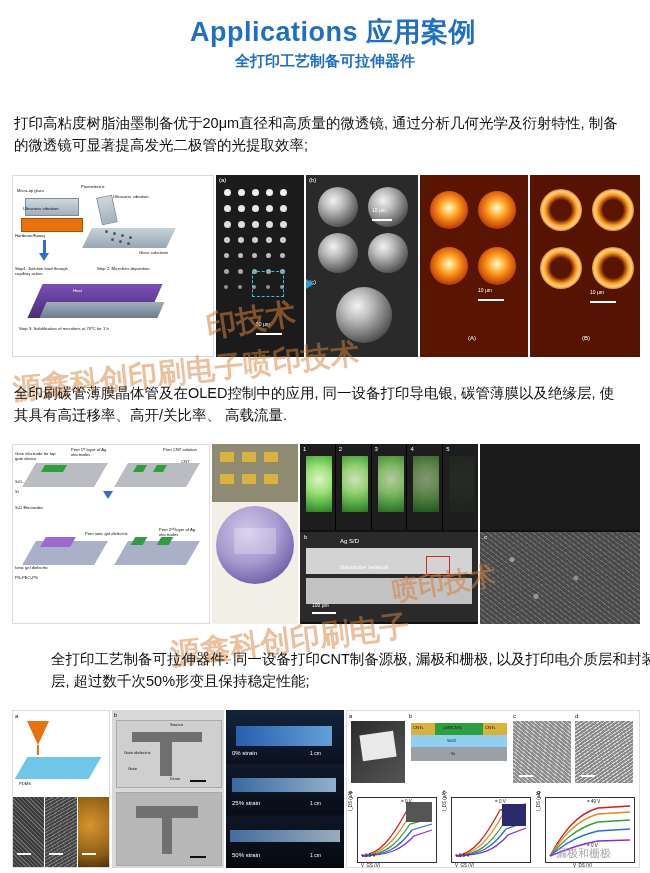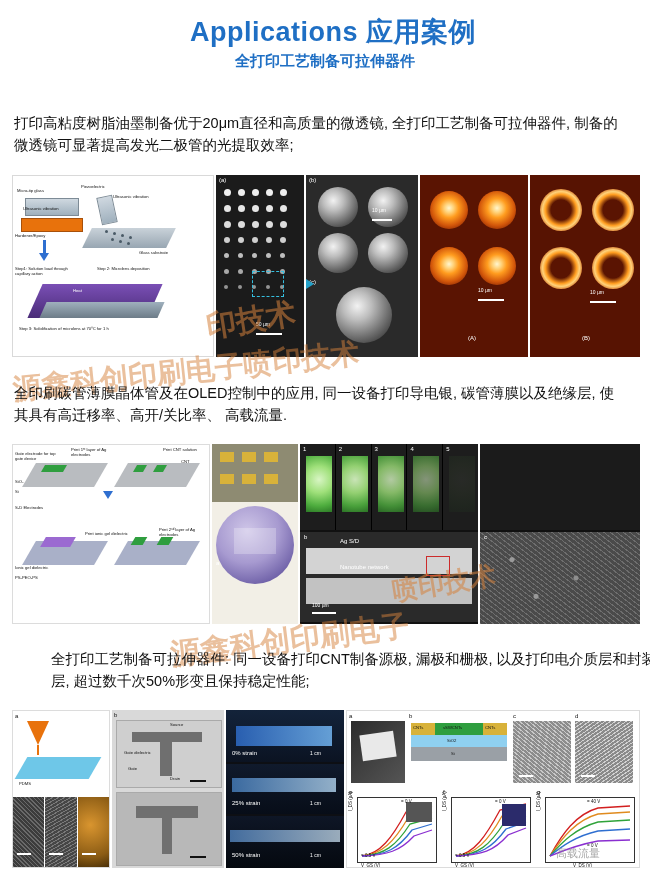--- a/index.html
+++ b/index.html
@@ -79,21 +79,21 @@
   .wm5{left:556px;top:846px;font-size:11px;transform:none;color:rgba(150,150,150,.85);font-family:"Liberation Sans",sans-serif;font-weight:normal;}
 </style>
 </head>
 <body>
 
 <div class="page">
 
   <div class="title">Applications 应用案例</div>
   <div class="subtitle">全打印工艺制备可拉伸器件</div>
 
-  <div class="para p1">打印高粘度树脂油墨制备优于20μm直径和高质量的微透镜, 全打印工艺制备可拉伸器件, 制备的微透镜可显著提高发光二极管的光提取效率;</div>
+  <div class="para p1">打印高粘度树脂油墨制备优于20μm直径和高质量的微透镜, 通过分析几何光学及衍射特性, 制备的微透镜可显著提高发光二极管的光提取效率;</div>
 
   <div class="figband fig1">
     <div class="row">
 
       <div class="cell f1a">
 
         <div class="grayglass" style="left:12px;top:22px;width:52px;height:16px;"></div>
         <div class="orangebox" style="left:8px;top:42px;width:60px;height:12px;"></div>
         <div class="tinytext" style="left:4px;top:12px;">Micro-tip glass</div>
         <div class="tinytext" style="left:2px;top:57px;">Hardener/Epoxy</div>
@@ -431,15 +431,15 @@
         </div>
         <div class="axlbl" style="left:226px;top:152px;">V_DS (V)</div>
         <div class="axlbl" style="left:189px;top:100px;transform:rotate(-90deg);transform-origin:left top;">I_DS (µA)</div>
         <div class="axlbl" style="left:240px;top:88px;">= 40 V</div>
         <div class="axlbl" style="left:240px;top:132px;">= 0 V</div>
       </div>
 
     </div>
   </div>
 
-  <div class="wm wm5">高载流量</div>
+  <div class="wm wm5">漏极和栅极</div>
 
 </div>
 
 </body></html>

